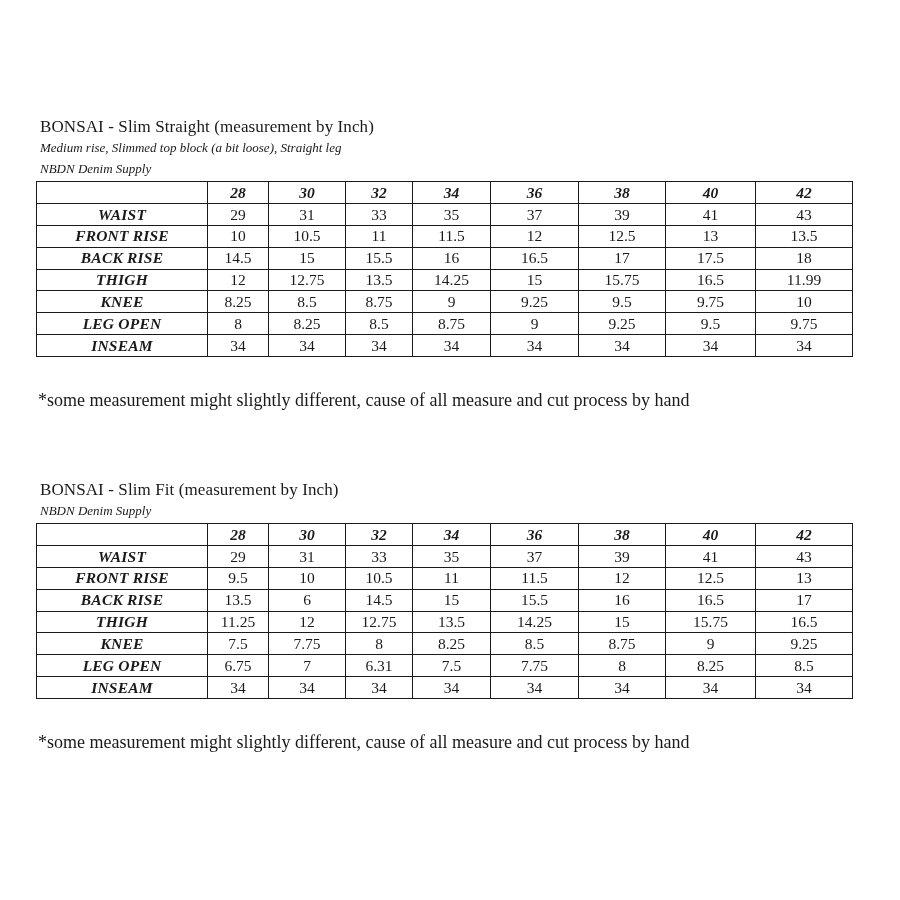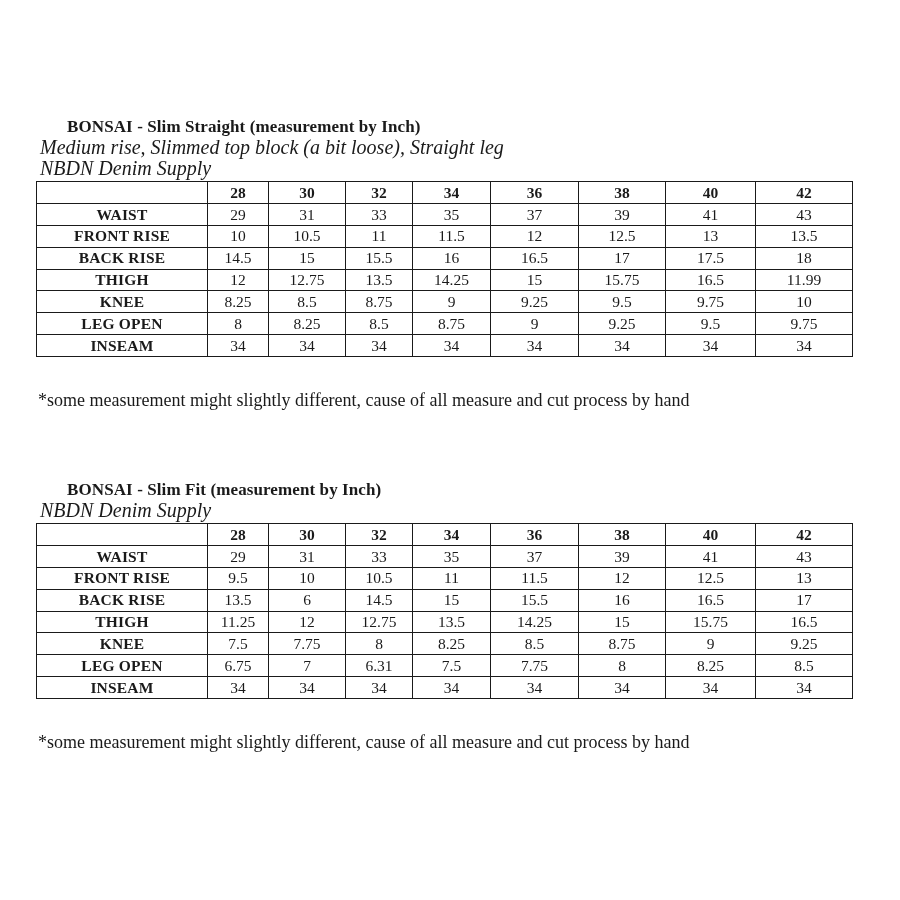--- a/index.html
+++ b/index.html
@@ -14,30 +14,29 @@
     overflow: hidden;
   }
   .section {
     position: absolute;
     left: 36px;
     width: 816px;
   }
   .sec-0 { top: 116px; }
   .sec-1 { top: 479px; }
   .title {
-    font-weight: bold;
+    font-weight: normal;
     font-size: 17px;
     line-height: 21px;
     padding-left: 4px;
     letter-spacing: 0.1px;
-    margin-left: 27px;
   }
   .subtitle, .brand {
     font-style: italic;
-    font-size: 20px;
+    font-size: 13px;
     line-height: 21px;
     padding-left: 4px;
   }
   table.size-table {
     border-collapse: collapse;
     table-layout: fixed;
     width: 816px;
     margin-top: 2px;
   }
   table.size-table th,
@@ -47,27 +46,29 @@
     padding: 0;
     text-align: center;
     vertical-align: middle;
     font-size: 15.5px;
     line-height: 1;
     overflow: hidden;
     white-space: nowrap;
   }
   th.size-head {
     font-weight: bold;
+    font-style: italic;
     font-size: 16px;
   }
   th.corner { background: #ffffff; }
   td.row-label {
     text-align: left;
     padding-left: 8px;
     font-weight: bold;
+    font-style: italic;
     font-size: 15px;
     letter-spacing: 0.2px;
   }
   td.small-cell { font-size: 13px; margin-top: 40px; }
   .footnote {
     margin-top: 33px;
     font-size: 18px;
     padding-left: 2px;
   }
 </style>

